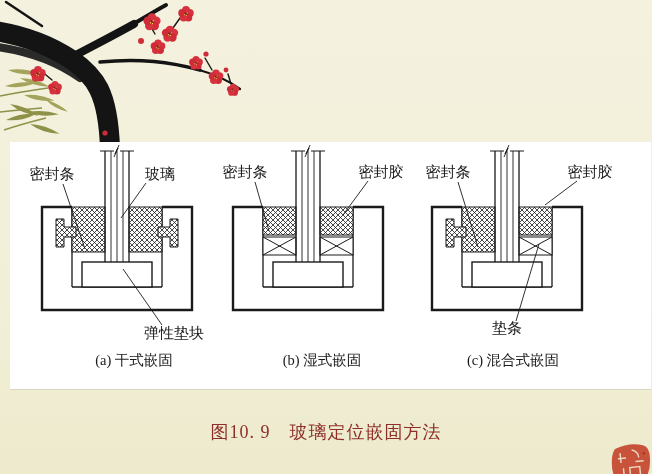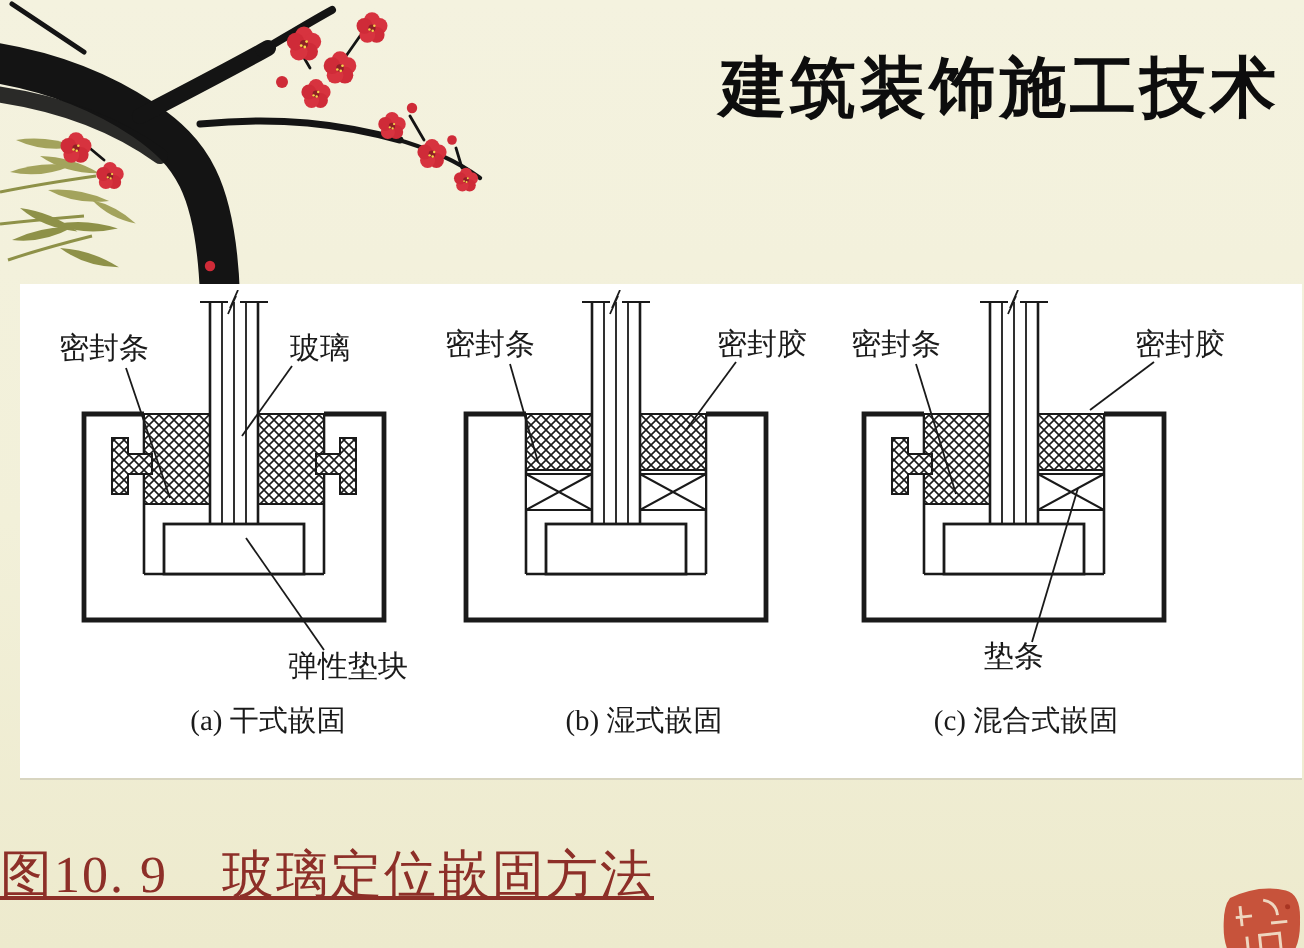--- a/index.html
+++ b/index.html
@@ -24,23 +24,22 @@
   .diag.a{left:12px;}
   .diag.b{left:203px;}
   .diag.c{left:402px;}
   .diag text{
     font-family:"Liberation Serif","DejaVu Serif",serif;
     fill:#1a1a1a;font-size:15px;
   }
   .diag text.cap{font-size:14.5px;}
   .figcaption{
     position:absolute;left:0;top:420px;width:100%;
-    text-align:left;font-size:26px;letter-spacing:1px;
+    text-align:center;font-size:18px;letter-spacing:1px;
     color:#8d2f28;
-    text-decoration:underline;
   }
   .painting{position:absolute;left:0;top:0;}
   .seal{position:absolute;left:606px;top:442px;}
 </style>
 </head>
 <body>
 
 <div class="stage">
 
   <svg class="painting" width="270" height="150" viewBox="0 0 270 150">
@@ -98,21 +97,20 @@
       <use href="#fl" transform="translate(38,74) scale(0.9)"></use>
       <use href="#fl" transform="translate(55,88) scale(0.8)"></use>
       <circle cx="141" cy="41" r="3" fill="#cf2b38"></circle>
       <circle cx="206" cy="54" r="2.6" fill="#cf2b38"></circle>
       <circle cx="226" cy="70" r="2.4" fill="#cf2b38"></circle>
       <circle cx="105" cy="133" r="2.6" fill="#cf2b38"></circle>
       <circle cx="119" cy="144" r="2" fill="#cf2b38"></circle>
     </g>
   </svg>
 
-  <h1 class="title">建筑装饰施工技术</h1>
 
   <div class="panel">
 
     <svg class="diag a" width="205" height="230" viewBox="0 0 205 230">
       <defs>
         <pattern id="hA" width="5" height="5" patternUnits="userSpaceOnUse">
           <path d="M0,0 L5,5 M5,0 L0,5" stroke="#1a1a1a" stroke-width="0.8"></path>
         </pattern>
       </defs>
       <g>

